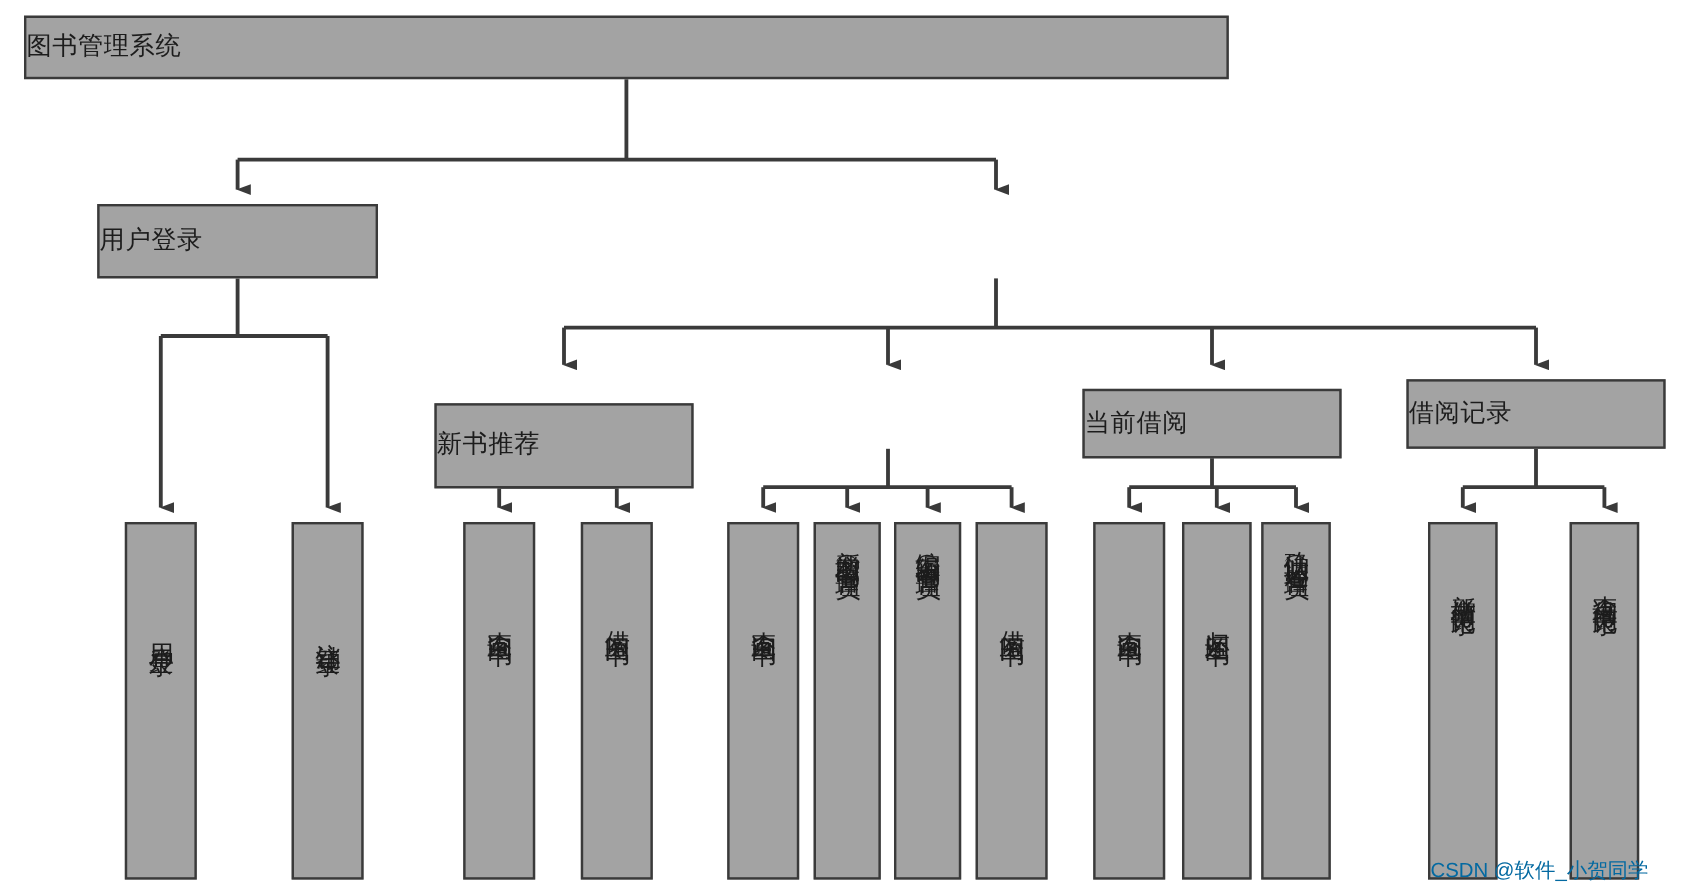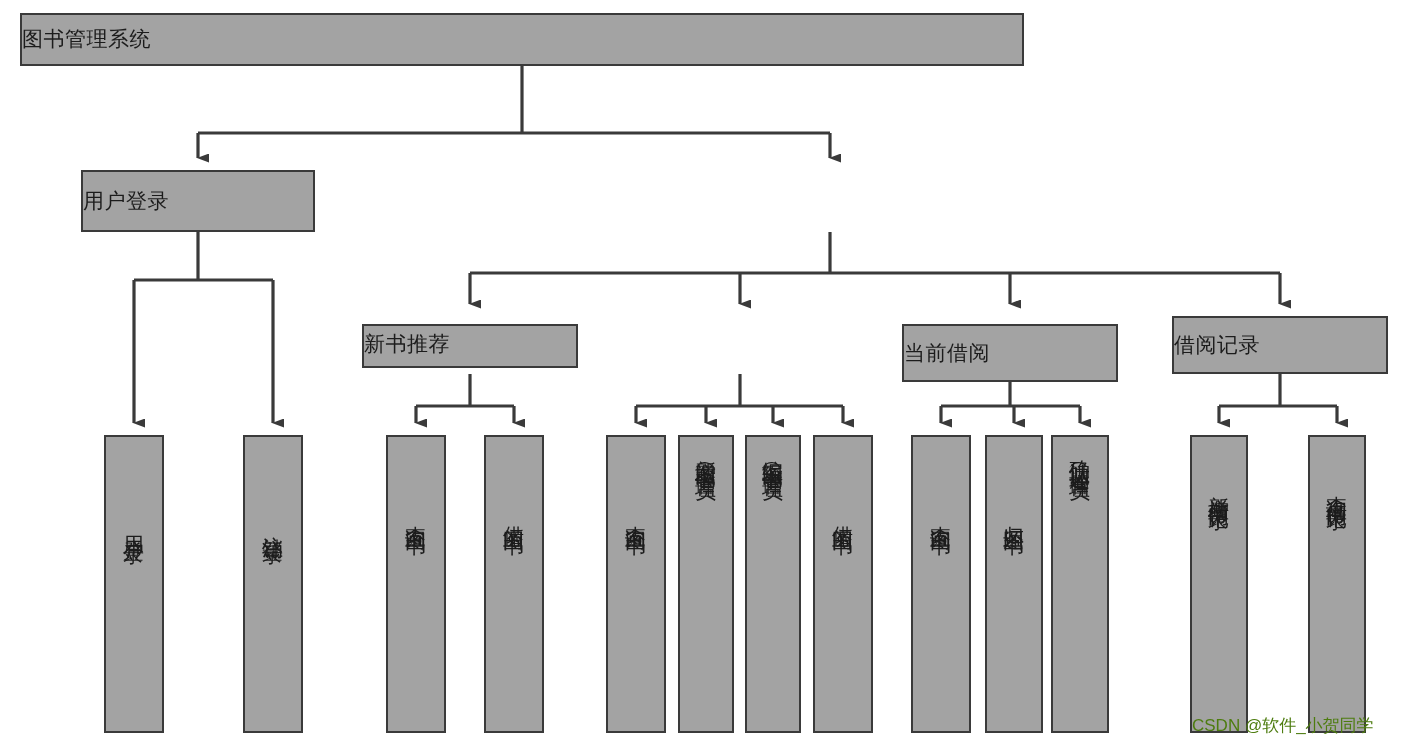--- a/index.html
+++ b/index.html
@@ -57,21 +57,21 @@
   .node.vertical .node-label {
     writing-mode: vertical-rl;
     text-orientation: upright;
     font-size: 21px;
     letter-spacing: 3px;
     line-height: 1;
     margin: 0 auto;
   }
   .watermark {
     position: absolute;
-    color: #4d7c0f;
+    color: #0369a1;
     font-size: 17px;
     white-space: nowrap;
     font-family: "Liberation Sans", "DejaVu Sans", sans-serif;
   }
 </style>
 </head>
 <body>
 
 <div id="diagram-root">
 
@@ -129,21 +129,21 @@
   </svg>
 
   <div class="node root horizontal" style="left:20px; top:13px; width:1004px; height:53px;">
     <span class="node-label">图书管理系统</span>
   </div>
 
   <div class="node horizontal" style="left:81px; top:170px; width:234px; height:62px;">
     <span class="node-label">用户登录</span>
   </div>
 
-  <div class="node horizontal" style="left:362px; top:324px; width:216px; height:44px;font-family:Liberation Mono, monospace;">
+  <div class="node horizontal" style="left:362px; top:336px; width:216px; height:71px;">
     <span class="node-label">新书推荐</span>
   </div>
   <div class="node horizontal" style="left:902px; top:324px; width:216px; height:58px;">
     <span class="node-label">当前借阅</span>
   </div>
   <div class="node horizontal" style="left:1172px; top:316px; width:216px; height:58px;">
     <span class="node-label">借阅记录</span>
   </div>
 
   <div class="node vertical" style="left:104px; top:435px; width:60px; height:298px; padding-top:82px;">

